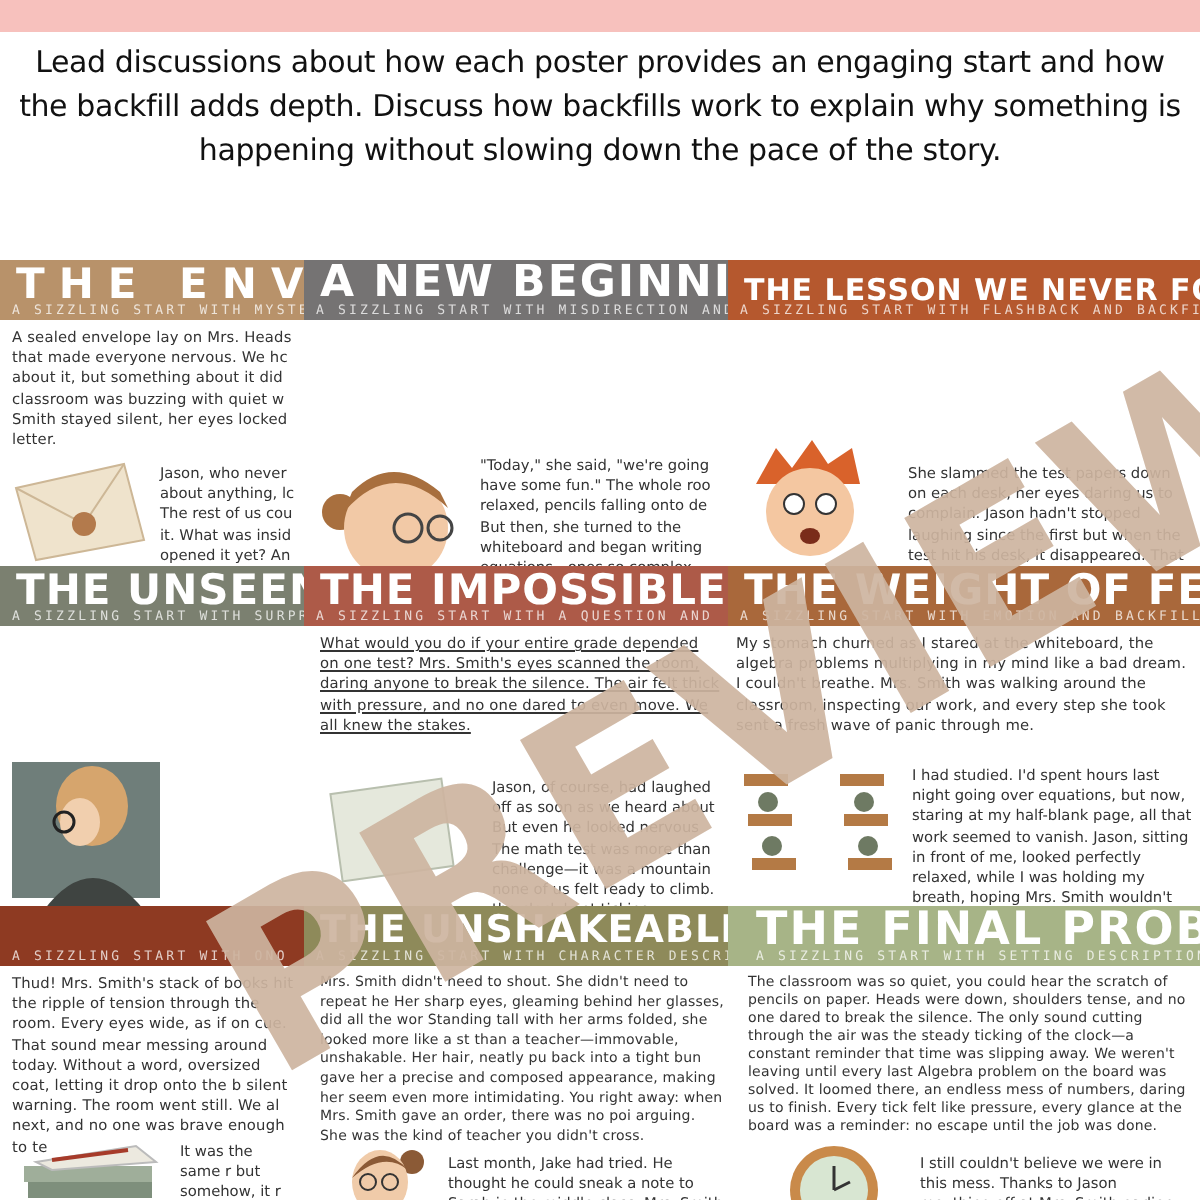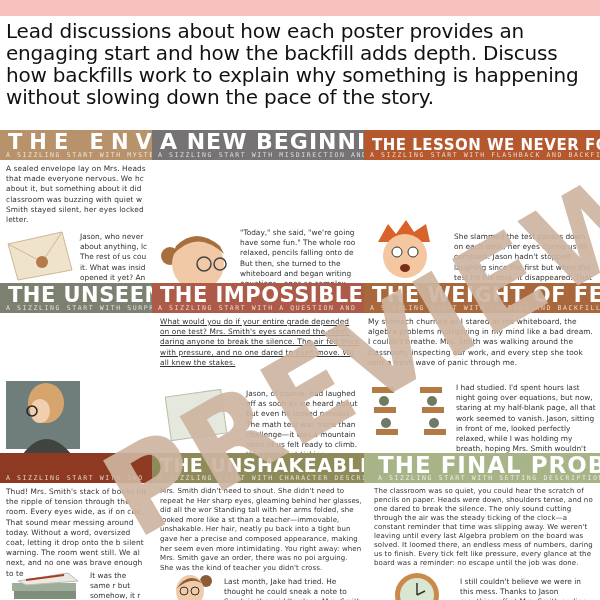--- a/index.html
+++ b/index.html
@@ -3,22 +3,22 @@
 <meta charset="utf-8">
 <style>
   * { box-sizing: border-box; margin: 0; padding: 0; }
   html, body { width: 600px; height: 600px; overflow: hidden; background: #ffffff; }
   body { position: relative; font-family: "DejaVu Sans", sans-serif; }
 
   .top-band { position: absolute; left: 0; top: 0; width: 600px; height: 16px; background: #f7c1bd; }
 
   .intro {
     position: absolute; left: 0; top: 20px; width: 600px; height: 100px;
-    color: #111; font-family: "DejaVu Sans", sans-serif;
-    font-size: 20px; line-height: 22px; letter-spacing: -0.2px; padding: 0 6px;
+    text-align: center; color: #111; font-family: "DejaVu Sans", sans-serif;
+    font-size: 15px; line-height: 22px; letter-spacing: -0.2px; padding: 0 6px;
   }
 
   .poster { position: absolute; background: #fff; overflow: hidden; }
   .poster .banner { position: absolute; left: 0; top: 0; width: 100%; height: 30px; overflow: hidden; white-space: nowrap; }
   .poster .title {
     position: absolute; left: 8px; top: 1px; color: #fff; font-family: "DejaVu Sans", sans-serif;
     font-weight: bold; font-size: 21px; line-height: 22px; letter-spacing: 0.5px; white-space: nowrap;
   }
   .poster .title.wide { letter-spacing: 7px; }
   .poster .title.small { font-size: 15px; top: 4px; }

